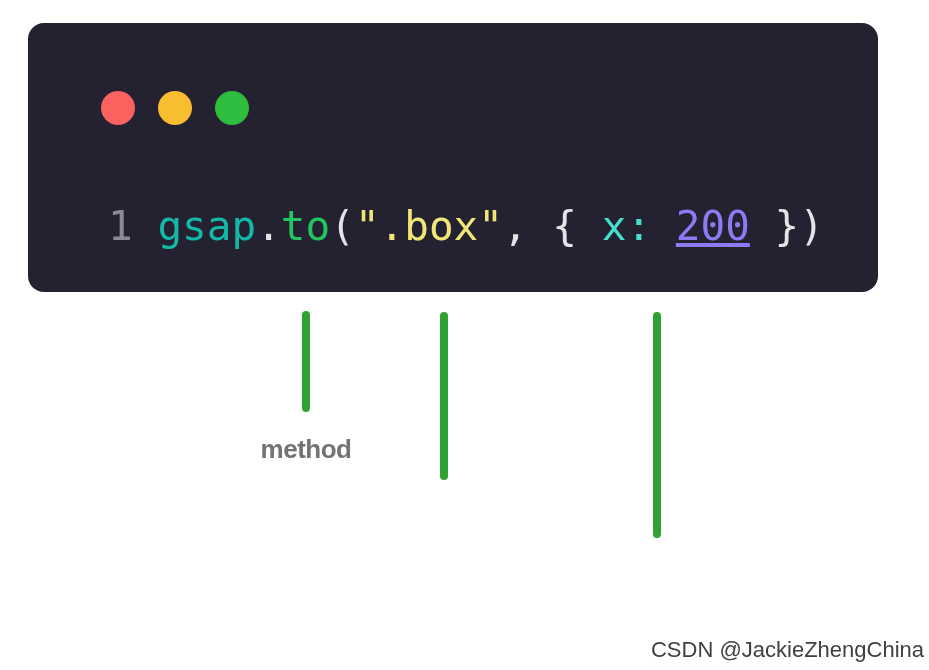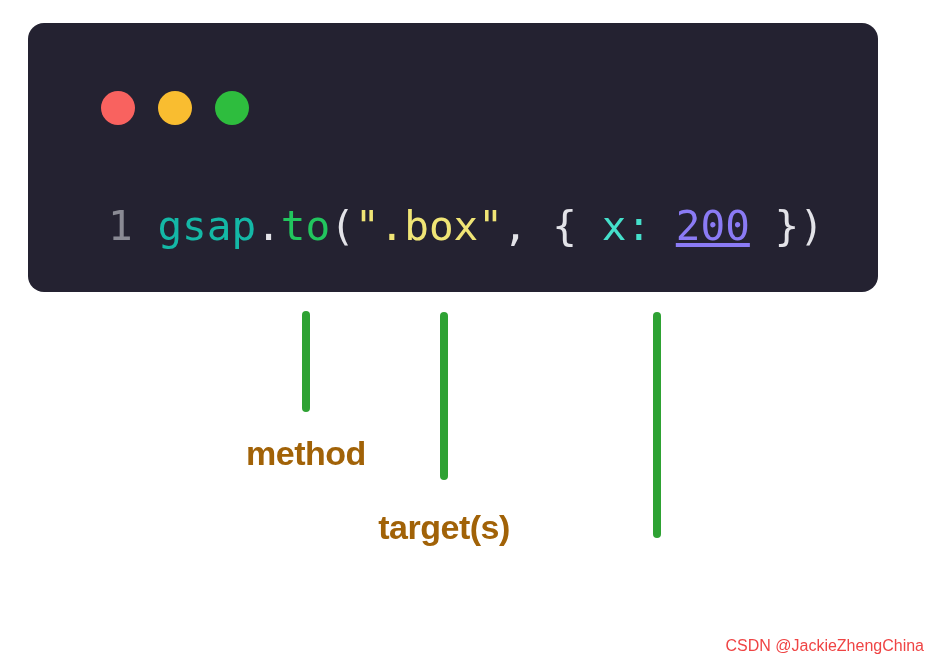--- a/index.html
+++ b/index.html
@@ -69,37 +69,37 @@
   .line-method    { left: 302px; top: 311px; height: 101px; }
   .line-target    { left: 440px; top: 312px; height: 168px; }
   .line-variables { left: 653px; top: 312px; height: 226px; }
 
   
   .pointer-label {
     position: absolute;
     transform: translateX(-50%);
     font-family: "Liberation Sans", sans-serif;
     font-weight: bold;
-    font-size: 34px;
-    color: #a16207;
+    font-size: 26px;
+    color: #737373;
     letter-spacing: -0.5px;
     white-space: nowrap;
   }
   .label-method    { left: 306px; top: 434px; }
   .label-target    { left: 444px; top: 508px; }
   .label-variables { left: 657px; top: 561px; }
 
   
   .watermark {
     position: absolute;
     right: 5px;
     top: 637px;
     font-family: "Liberation Sans", sans-serif;
-    font-size: 16px;
-    color: #ef4444;
+    font-size: 22px;
+    color: #404040;
     white-space: nowrap;
     text-align: right;
   }
 </style>
 </head>
 <body>
 
 <div class="canvas">
 
   <div class="code-window">
@@ -110,17 +110,16 @@
     </div>
 
     <div class="code-line"><span class="tok-line-number">1</span><span> </span><span class="tok-object">gsap</span><span class="tok-punctuation">.</span><span class="tok-method">to</span><span class="tok-punctuation">(</span><span class="tok-string">".box"</span><span class="tok-punctuation">, { </span><span class="tok-property">x:</span><span class="tok-punctuation"> </span><span class="tok-number">200</span><span class="tok-punctuation"> })</span></div>
   </div>
 
   <div class="pointer-line line-method"></div>
   <div class="pointer-line line-target"></div>
   <div class="pointer-line line-variables"></div>
 
   <div class="pointer-label label-method">method</div>
-  <div class="pointer-label label-target">target(s)</div>
 
   <div class="watermark">CSDN @JackieZhengChina</div>
 
 </div>
 
 </body></html>

